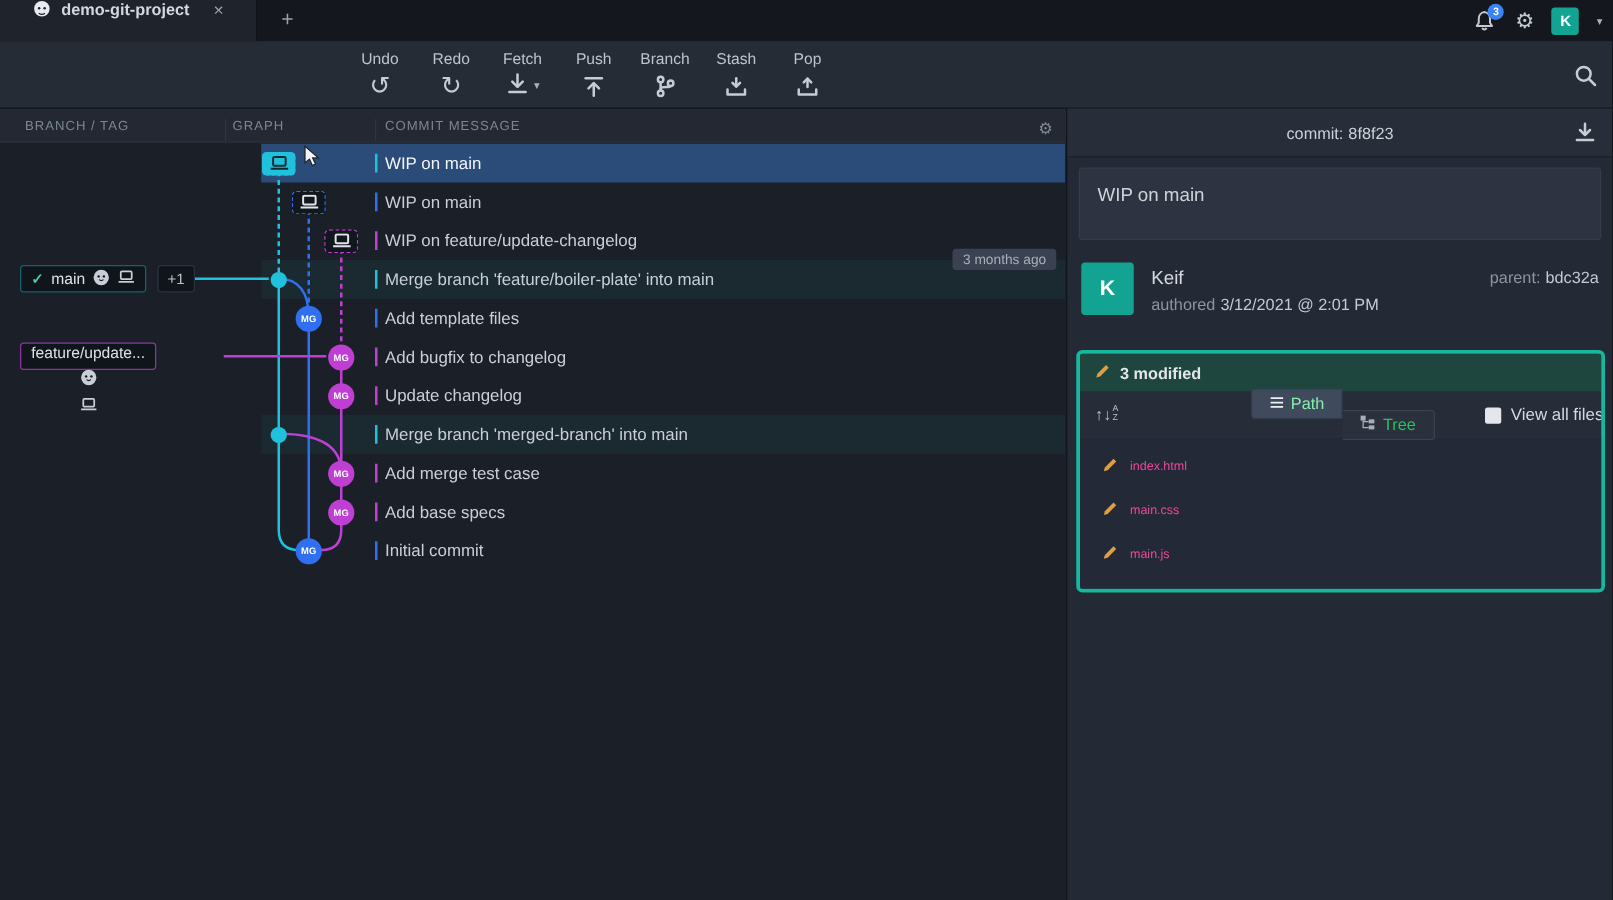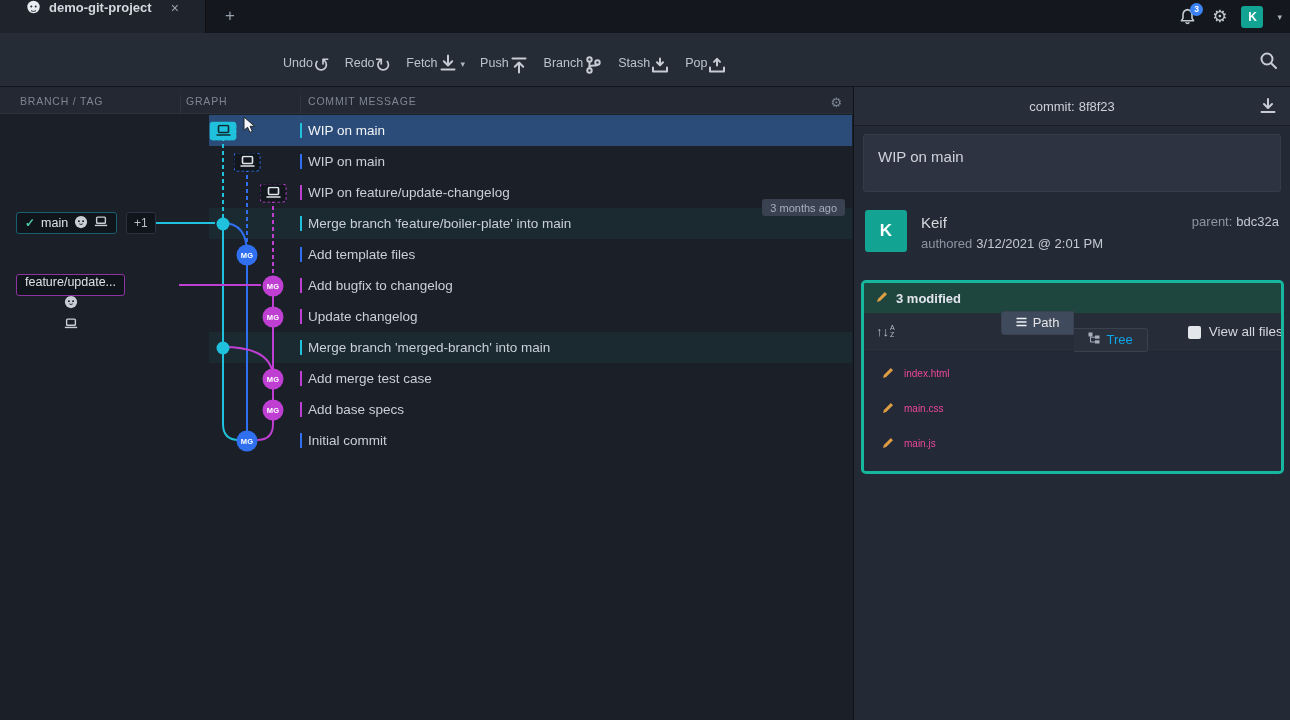--- a/index.html
+++ b/index.html
@@ -22,21 +22,21 @@
          display:flex;align-items:center;justify-content:center;padding:0 2px;}
   .gear-glyph{font-size:17px;color:#c3c9d3;line-height:1;}
   .tb-avatar{width:22px;height:22px;border-radius:3px;background:var(--c-avatar-teal,#12a392);
              color:#fff;font-weight:bold;font-size:12px;display:flex;align-items:center;justify-content:center;}
   .caret{color:#aab2c0;font-size:9px;}
 
   
   .toolbar{position:absolute;left:0;top:33px;width:100%;height:54px;background:#262c35;
            border-bottom:1px solid #13161c;}
   .tb-group{position:absolute;left:283px;top:0;height:100%;display:flex;gap:15px;}
-  .tb-btn{display:flex;align-items:center;padding-top:7px;min-width:42px;}
+  .tb-btn{display:flex;flex-direction:column;align-items:center;padding-top:7px;min-width:42px;}
   .tb-btn .lbl{font-size:12.5px;color:#bcc3cd;}
   .tb-btn .ic{margin-top:3px;height:23px;display:flex;align-items:center;gap:3px;
               color:#c6cbd4;font-size:20px;line-height:1;}
   .tb-btn svg{stroke:#c6cbd4;fill:none;stroke-width:2;stroke-linecap:round;stroke-linejoin:round;}
   .search-btn{position:absolute;right:12px;top:18px;}
   .search-btn svg{stroke:#c6cbd4;fill:none;stroke-width:2;stroke-linecap:round;}
 
   
   .main{position:absolute;left:0;top:87px;width:100%;height:633px;}
   .graph-panel{position:absolute;left:0;top:0;width:853px;height:633px;background:#1b2028;overflow:hidden;}
@@ -111,22 +111,22 @@
             background:#262c38;overflow:hidden;}
   .fb-header{height:30px;background:#1e463f;display:flex;align-items:center;gap:8px;padding:0 12px;
              font-size:13px;color:#e2e6eb;font-weight:bold;}
   .fb-toolbar{height:37px;display:flex;align-items:center;padding:0 12px;border-bottom:1px solid #2b313d;white-space:nowrap;}
   .sort-icon{display:flex;align-items:center;color:#b9c1cd;}
   .sort-icon .arr{font-size:13px;line-height:1;}
   .sort-icon .az{display:flex;flex-direction:column;font-size:7px;line-height:7px;margin-left:1px;}
   .seg{display:flex;margin-left:106px;}
   .seg-btn{height:24px;display:flex;align-items:center;gap:6px;padding:0 14px;font-size:13px;
            border:1px solid #3a4250;}
-  .seg-path{background:#3f4a5d;color:#e5e5e5;border-radius:3px 0 0 3px;}
-  .seg-tree{background:#2a303c;color:#0ea5e9;border-radius:0 3px 3px 0;border-left:none;margin-top:17px;}
+  .seg-path{background:#3f4a5d;color:#86efac;border-radius:3px 0 0 3px;}
+  .seg-tree{background:#2a303c;color:#22c55e;border-radius:0 3px 3px 0;border-left:none;margin-top:17px;}
   .viewall{display:flex;align-items:flex-end;gap:8px;margin-left:40px;}
   .checkbox{width:13px;height:13px;border-radius:2px;background:#e3e7ec;}
   .viewall-lbl{font-size:13.5px;color:#d4d9e0;}
   .fb-files{background:#232936;padding:6px 0 10px 0;}
   .file-row{height:35px;display:flex;align-items:center;gap:10px;padding:0 18px;}
   .file-name{font-size:10px;color:#ec4899;}
   .dp-bottom{position:absolute;left:0;right:0;top:384px;bottom:0;background:#21262f;border-top:1px solid #161b22;z-index:-1;}
 </style>
 </head>
 <body>

